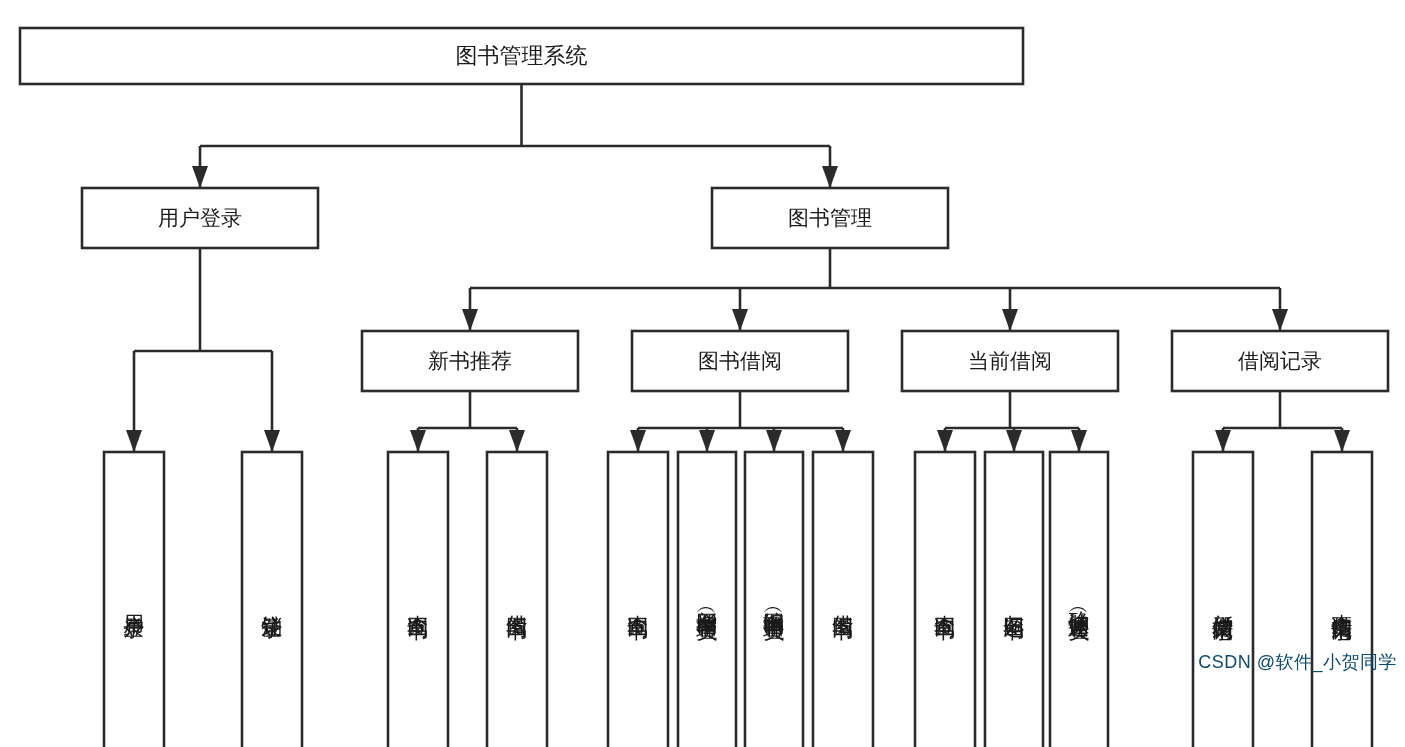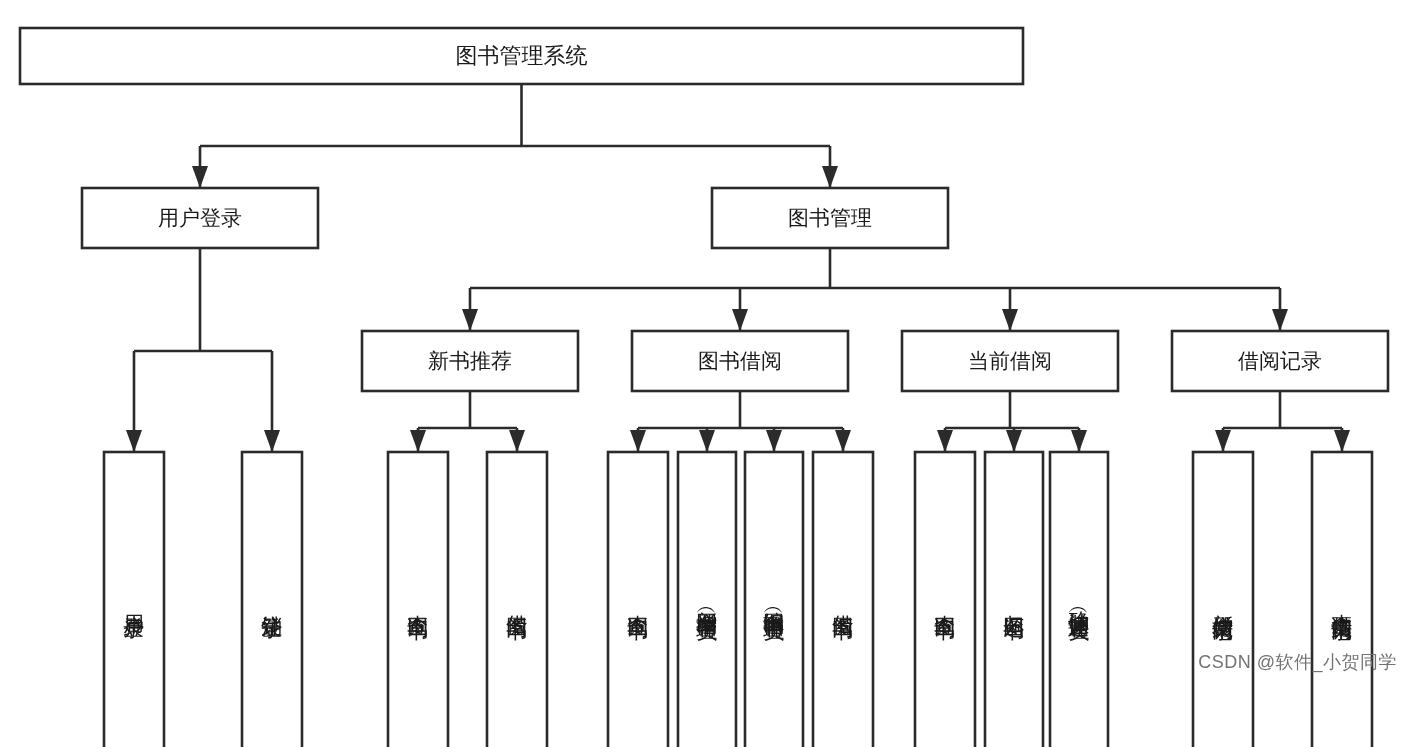--- a/index.html
+++ b/index.html
@@ -70,21 +70,21 @@
     letter-spacing: 1.5px;
     white-space: nowrap;
     text-align: center;
   }
   .watermark {
     position: absolute;
     right: 8px;
     bottom: 6px;
     font-family: "Liberation Sans", sans-serif;
     font-size: 18px;
-    color: #737373;
+    color: #0c4a6e;
     white-space: nowrap;
     letter-spacing: 0.5px;
   }
 </style>
 </head>
 <body>
 
 <div id="diagram-root">
   <svg class="flow" viewBox="0 0 1405 747">
     <g id="connector-layer">

